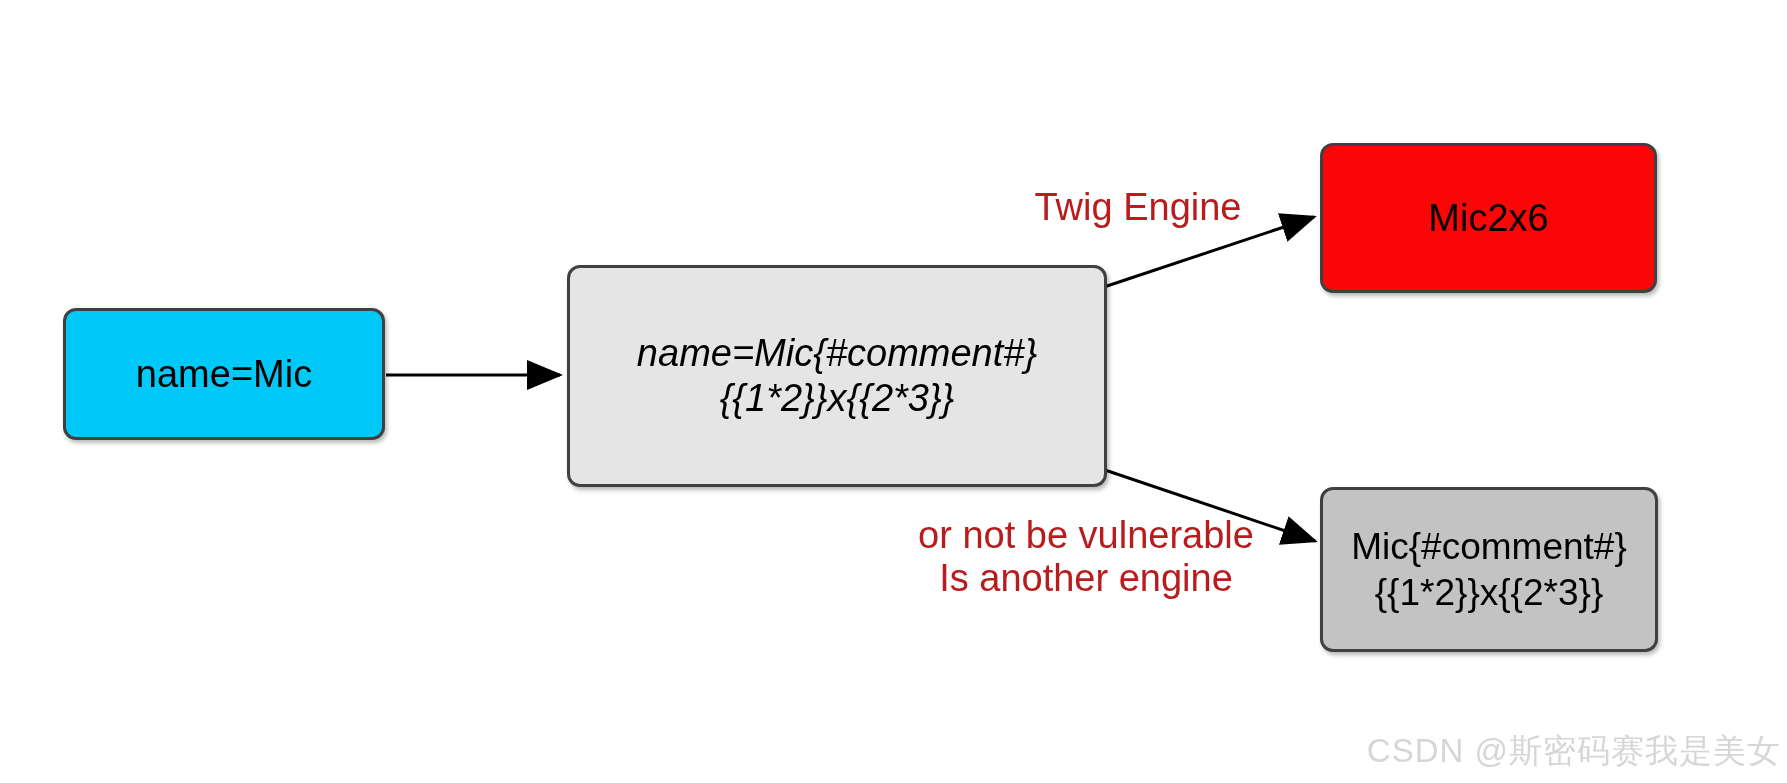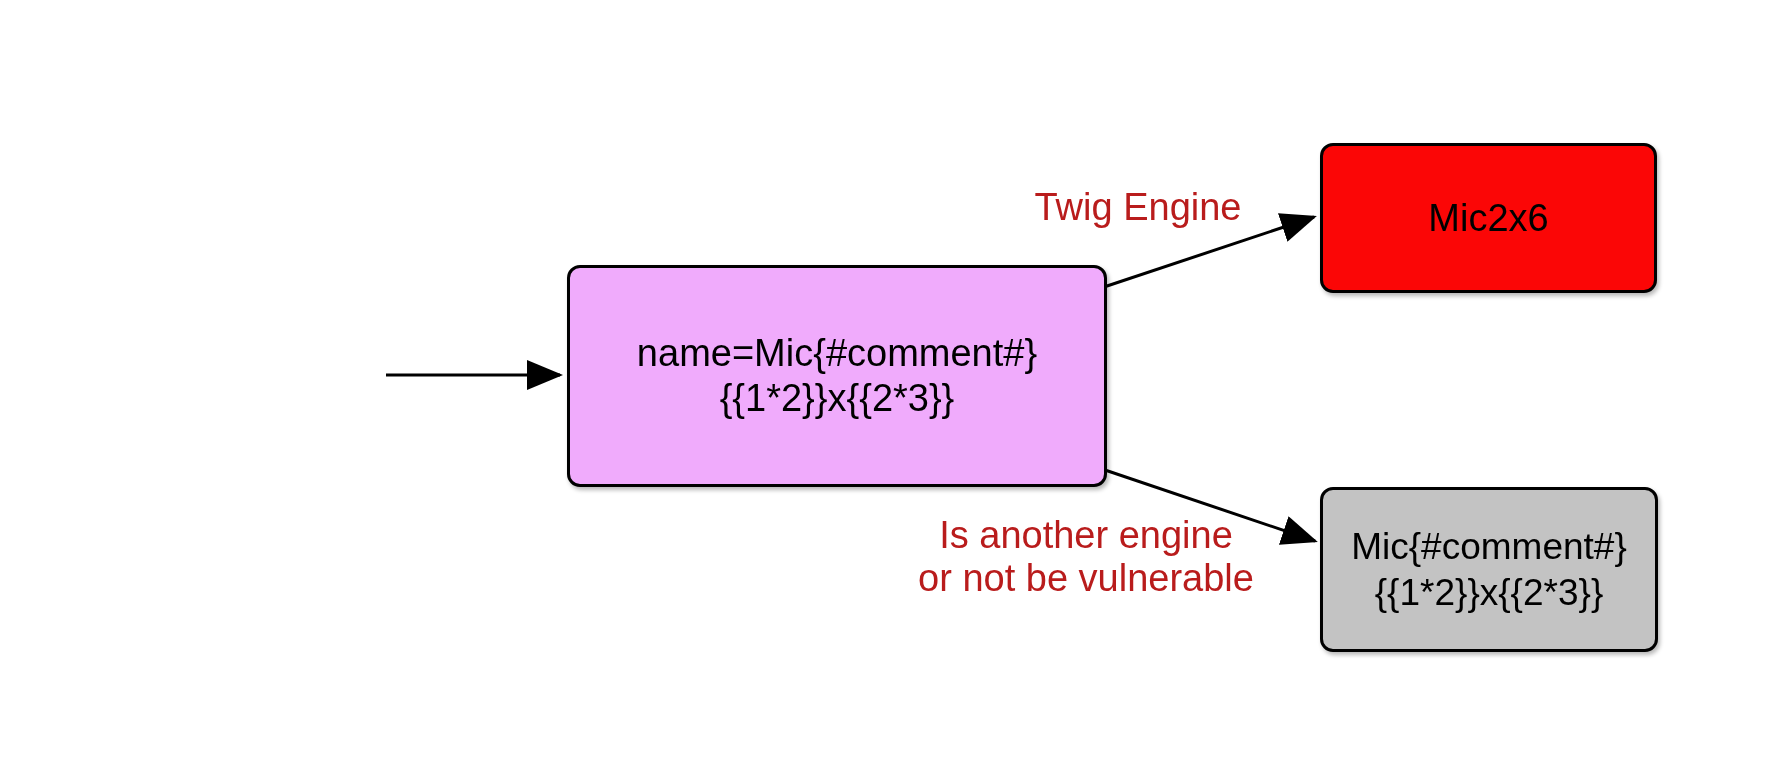--- a/index.html
+++ b/index.html
@@ -21,21 +21,21 @@
     width: 1787px;
     height: 783px;
   }
   .edge-line {
     stroke-width: 3;
     fill: none;
   }
   .node {
     position: absolute;
     box-sizing: border-box;
-    border: 3px solid #000000;
+    border: 3px solid #404040;
     border-radius: 13px;
     display: flex;
     flex-direction: column;
     align-items: center;
     justify-content: center;
     text-align: center;
     font-size: 38px;
     line-height: 46px;
     color: #000000;
     box-shadow: 2px 3px 4px rgba(0,0,0,0.28);
@@ -73,37 +73,41 @@
     <defs>
       <marker id="arrowhead" viewBox="0 0 12 10" refX="11" refY="5" markerWidth="12" markerHeight="10" orient="auto">
         <path d="M0,0 L12,5 L0,10 Z" style="fill: rgb(0, 0, 0);"></path>
       </marker>
     </defs>
     <line class="edge-line" x1="386" y1="375" x2="560" y2="375" marker-end="url(#arrowhead)" style="stroke: rgb(0, 0, 0);"></line>
     <line class="edge-line" x1="1104" y1="287" x2="1314" y2="217" marker-end="url(#arrowhead)" style="stroke: rgb(0, 0, 0);"></line>
     <line class="edge-line" x1="1102" y1="469" x2="1315" y2="541" marker-end="url(#arrowhead)" style="stroke: rgb(0, 0, 0);"></line>
   </svg>
 
+  <div class="node node-input" style="background: rgb(0, 201, 247);">
+    <span>name=Mic</span>
+  </div>
 
-  <div class="node node-payload" style="background: #f0abfc;">
+  <div class="node node-payload" style="background: #e5e5e5; font-style: italic;">
     <span>name=Mic{#comment#}</span>
     <span>{{1*2}}x{{2*3}}</span>
   </div>
 
   <div class="node node-twig" style="background: rgb(251, 6, 6);">
     <span>Mic2x6</span>
   </div>
 
   <div class="node node-other" style="background: rgb(195, 195, 195);">
     <span>Mic{#comment#}</span>
     <span>{{1*2}}x{{2*3}}</span>
   </div>
 
 
   <div class="edge-label label-twig">Twig Engine</div>
 
   <div class="edge-label label-other">
+    <div>or not be vulnerable</div>
     <div>Is another engine</div>
-    <div>or not be vulnerable</div>
   </div>
 
+  <div class="watermark" style="color: rgb(214, 214, 214);">CSDN @斯密码赛我是美女</div>
 
 </div>
 
 </body></html>

